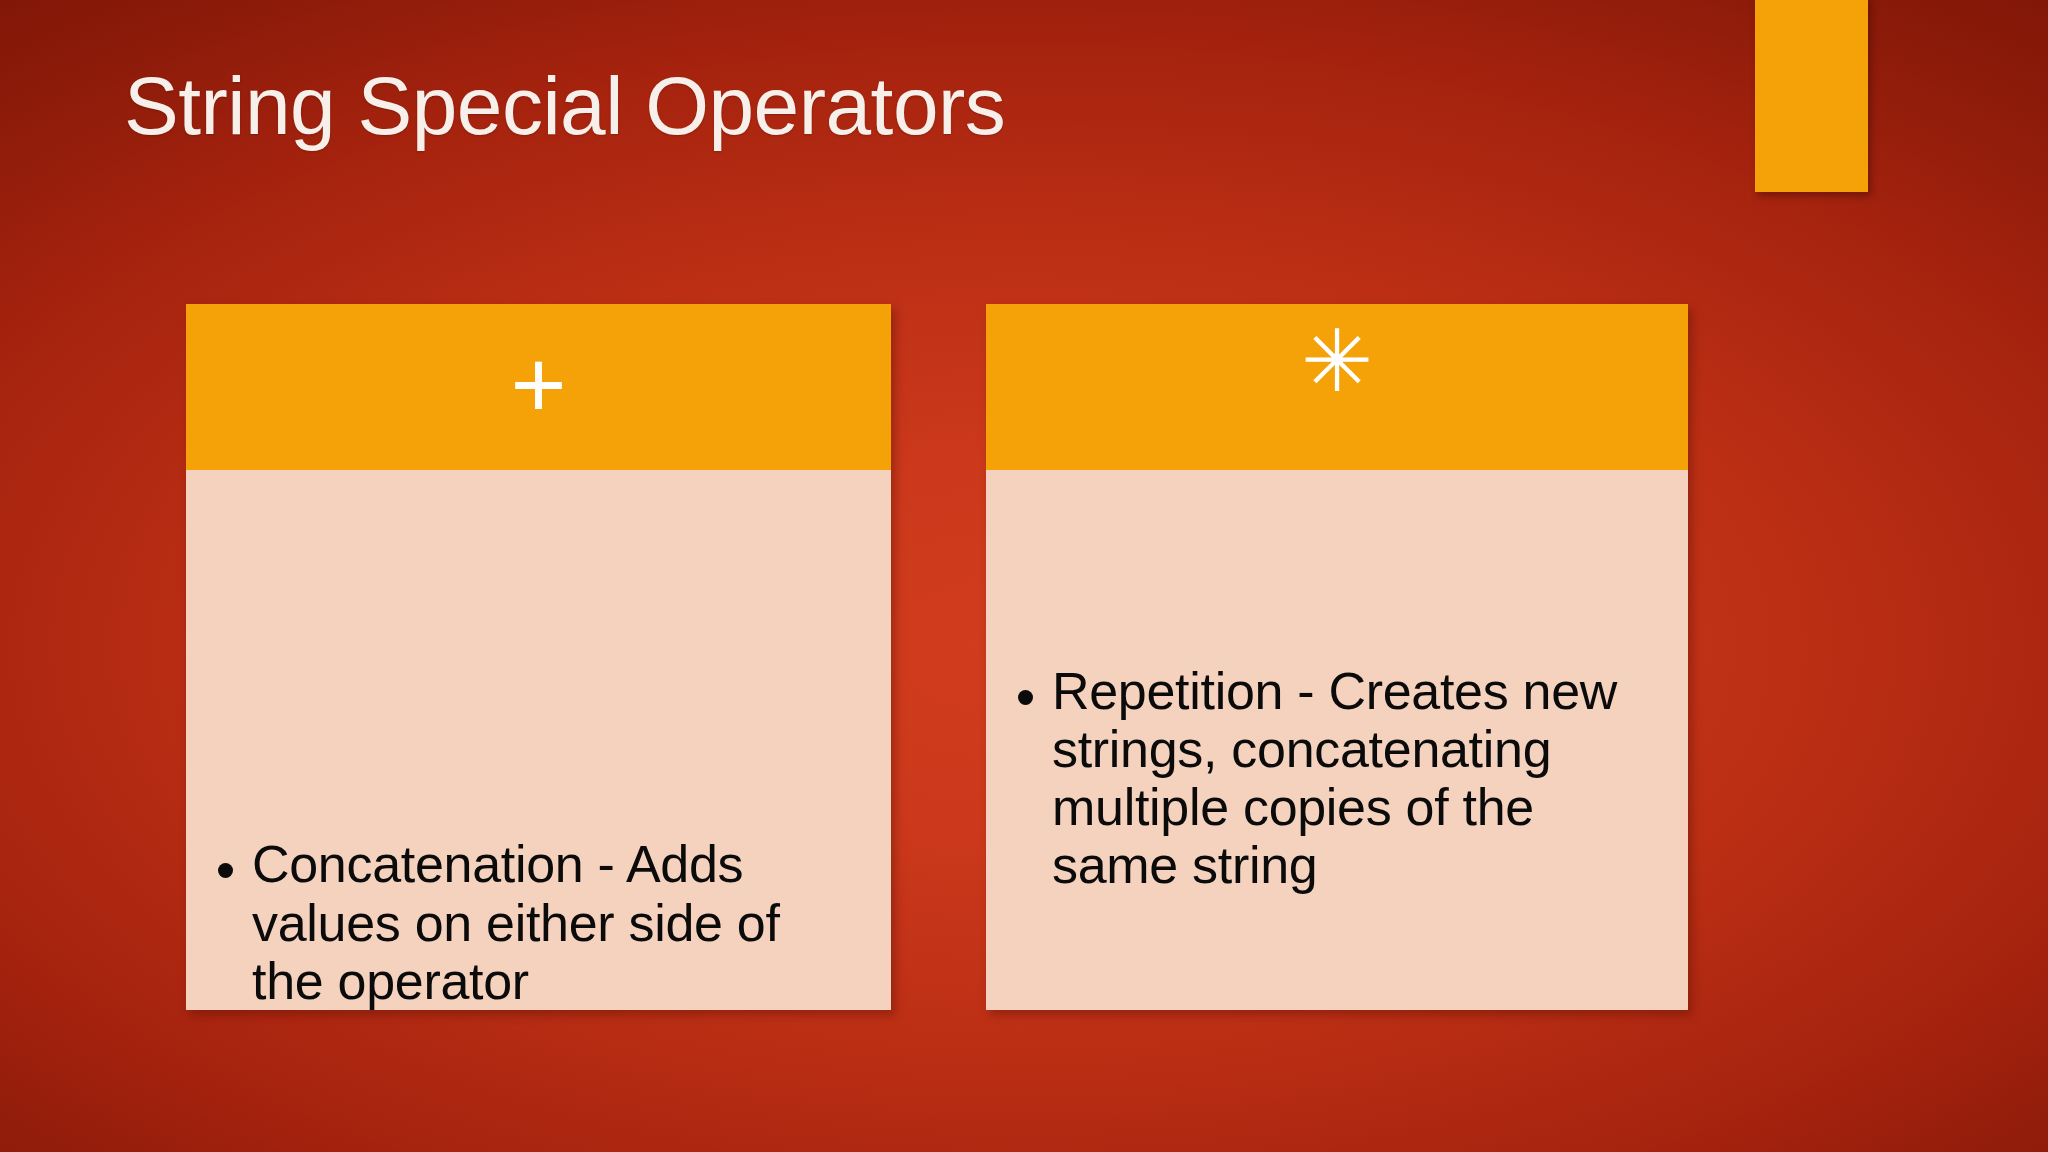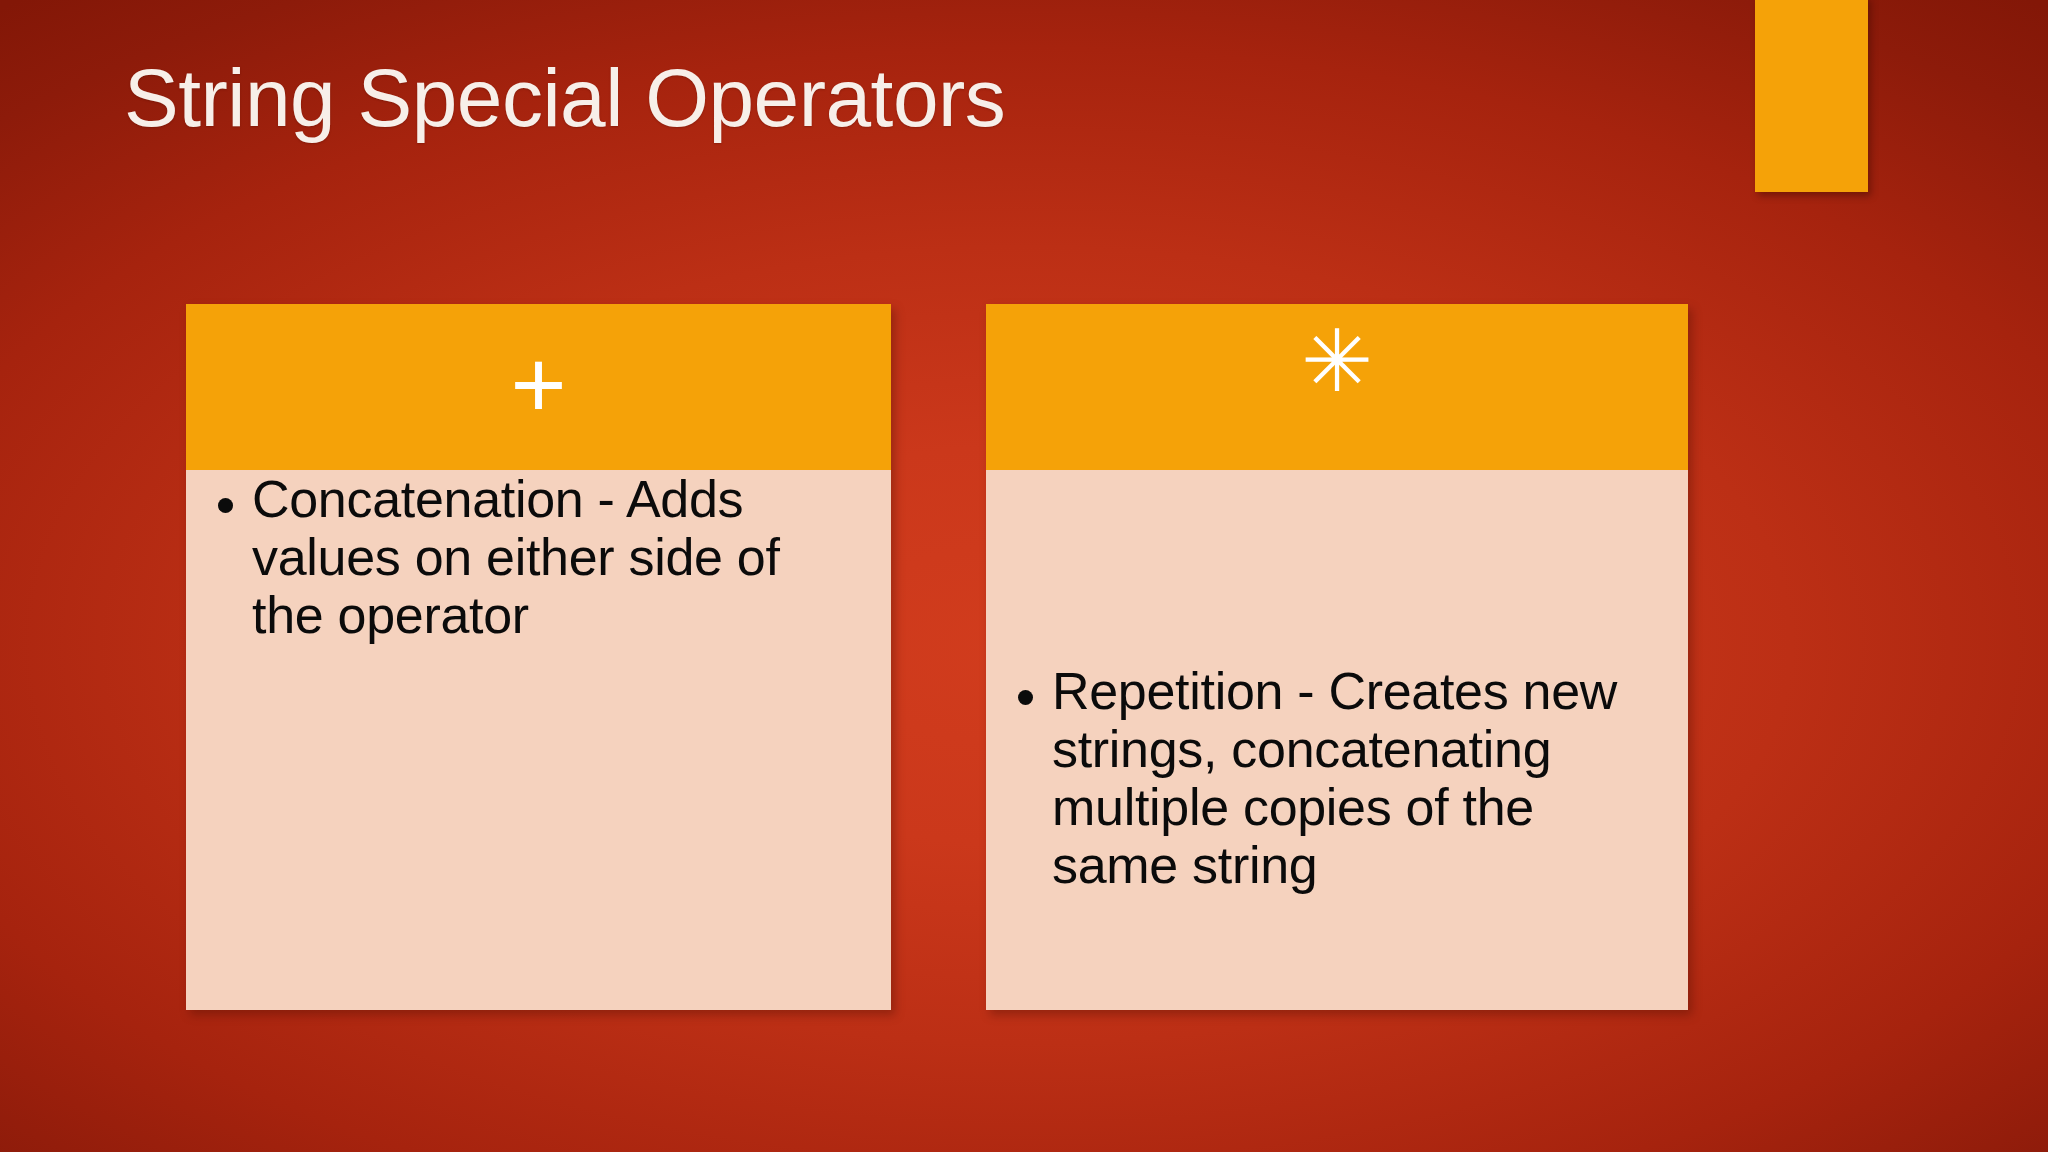--- a/index.html
+++ b/index.html
@@ -25,21 +25,21 @@
     position:absolute;
     left:1755px; top:-4px;
     width:113px; height:196px;
     background:#f5a208;
     box-shadow:3px 4px 7px rgba(60,8,0,.45);
   }
 
   
   .slide-title {
     position:absolute;
-    left:124px; top:54px;
+    left:124px; top:62px;
     width:1500px;
     font-size:82px;
     font-weight:400;
     line-height:1.08;
     letter-spacing:-0.5px;
     color:#f7efe9;
     white-space:nowrap;
     text-shadow:0 1px 2px rgba(80,15,0,.35);
   }
 
@@ -82,21 +82,21 @@
   }
   .card-symbol--asterisk {
     font-size:86px;
     transform:translateY(-26px);
   }
 
   .card-body {
     flex:1 1 auto;
     background:#f5d2be;
     display:flex;
-    align-items:flex-start;
+    align-items:flex-end;
     padding:0 26px 0 24px;
     overflow:hidden;
   }
   .card-body--top { align-items:center; padding-top:76px; }
 
   .bullet-list { list-style:none; width:100%; }
   .bullet-item {
     position:relative;
     padding-left:42px;
     color:#0b0b0b;

